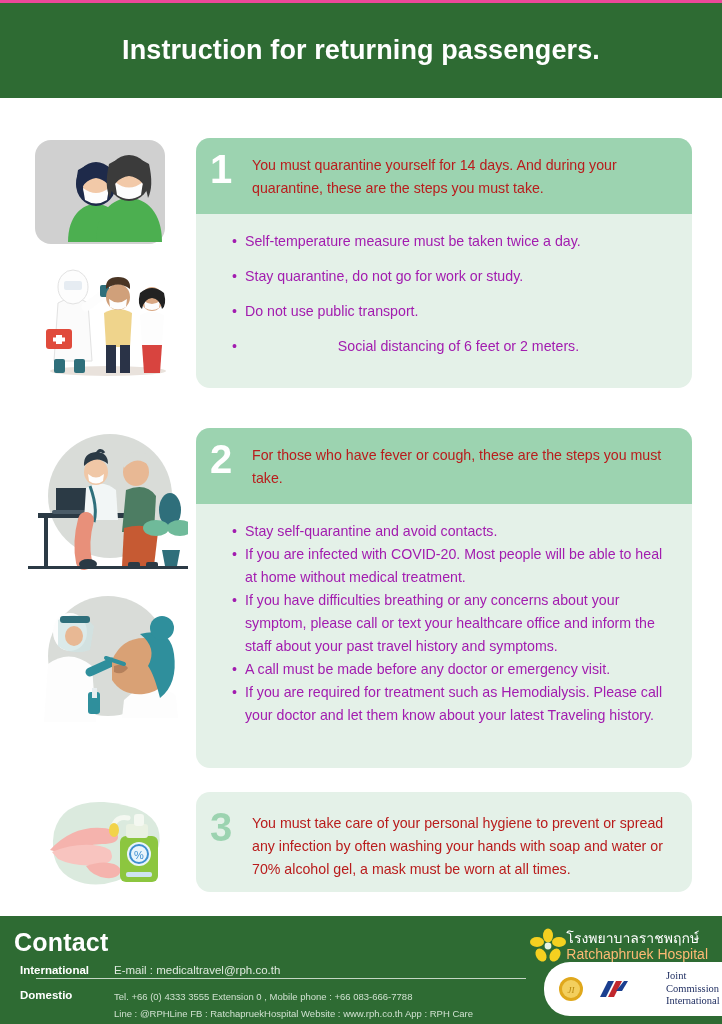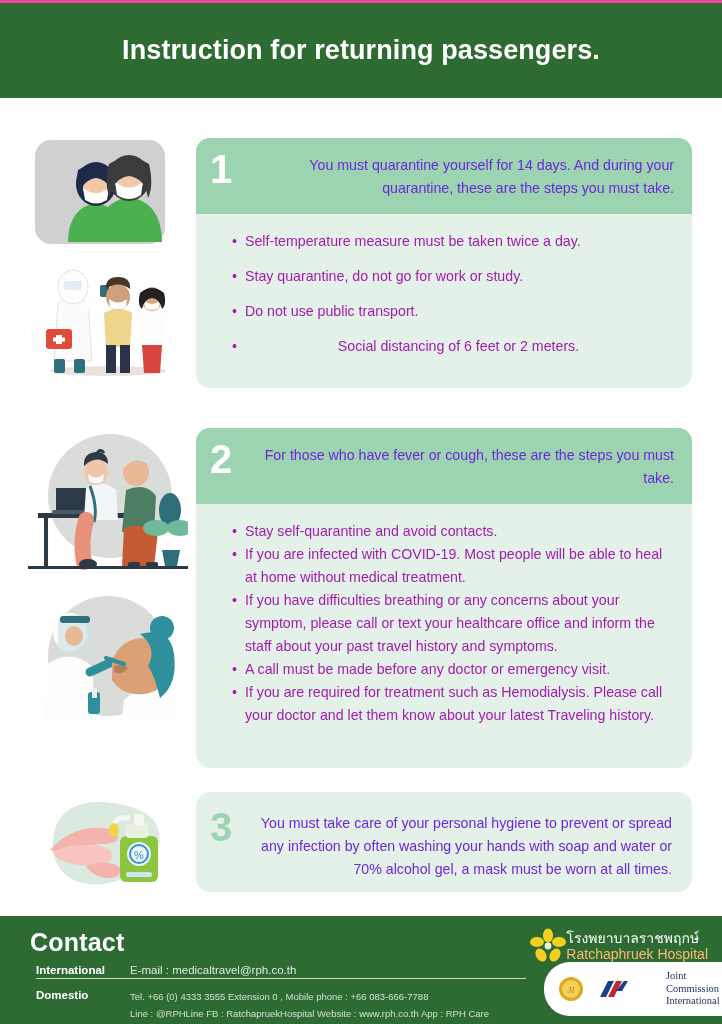--- a/index.html
+++ b/index.html
@@ -35,40 +35,40 @@
     min-height: 54px;
   }
   .card-head.plain { background: #e4f1e8; }
   .step-num {
     font-size: 40px; font-weight: 700; color: #ffffff;
     line-height: 0.95; width: 42px; flex: 0 0 42px; text-align: left;
     margin-top: -2px; letter-spacing: -1px;
   }
   .step-num.green { color: #9cd3b0; }
   .card-head-text {
-    font-size: 14.2px; color: #6d28d9; line-height: 1.62; padding-top: 2px; text-align: right;
+    font-size: 14.2px; color: #b91c1c; line-height: 1.62; padding-top: 2px;
   }
   .card-body { padding: 16px 20px 18px 36px; }
   .bullets { list-style: none; }
   .bullets li {
     font-size: 14.2px; color: #a21caf; line-height: 1.62;
     position: relative; padding-left: 13px;
   }
   .bullets li::before {
     content: "\2022"; position: absolute; left: 0; top: -0.5px;
   }
   .bullets.spaced li { margin-bottom: 12px; }
   .bullets.spaced li:last-child { margin-bottom: 0; text-align: center; }
 
   
   .footer {
     position: absolute; left: 0; bottom: 0; width: 722px; height: 108px;
     background: #2e6b33; overflow: hidden;
   }
-  .footer-left { position: absolute; left: 30px; top: 12px; width: 520px; }
+  .footer-left { position: absolute; left: 14px; top: 12px; width: 520px; }
   .contact-title {
     color: #fff; font-size: 25px; font-weight: 700; letter-spacing: .2px;
   }
   .contact-row { display: flex; align-items: flex-start; margin-top: 7px; }
   .contact-label {
     color: #ffffff; font-size: 11.5px; font-weight: 700;
     width: 100px; flex: 0 0 100px; padding-left: 6px;
   }
   .contact-value { color: #dfe9df; font-size: 11.5px; }
   .contact-value.small { font-size: 9.5px; line-height: 1.75; color: #cfe0cf; }
@@ -228,21 +228,21 @@
   </div>
 
   <div class="card" style="left:196px; top:428px; width:496px; height:340px;">
     <div class="card-head" style="min-height:50px;">
       <div class="step-num">2</div>
       <div class="card-head-text">For those who have fever or cough, these are the steps you must take.</div>
     </div>
     <div class="card-body">
       <ul class="bullets">
         <li>Stay self-quarantine and avoid contacts.</li>
-        <li>If you are infected with COVID-19. Most people will be able to heal at home without medical treatment.</li>
+        <li>If you are infected with COVID-20. Most people will be able to heal at home without medical treatment.</li>
         <li>If you have difficulties breathing or any concerns about your symptom, please call or text your healthcare office and inform the staff about your past travel history and symptoms.</li>
         <li>A call must be made before any doctor or emergency visit.</li>
         <li>If you are required for treatment such as Hemodialysis. Please call your doctor and let them know about your latest Traveling history.</li>
       </ul>
     </div>
   </div>
 
   <div class="illus-col" style="left:30px; top:792px;">
     <svg width="155" height="100" viewBox="0 0 155 100">
       <path d="M24 40 q8 -32 50 -30 q46 4 54 26 q8 26 -22 44 q-34 20 -62 8 q-26 -12 -20 -48 Z" fill="#dbeade"></path>

